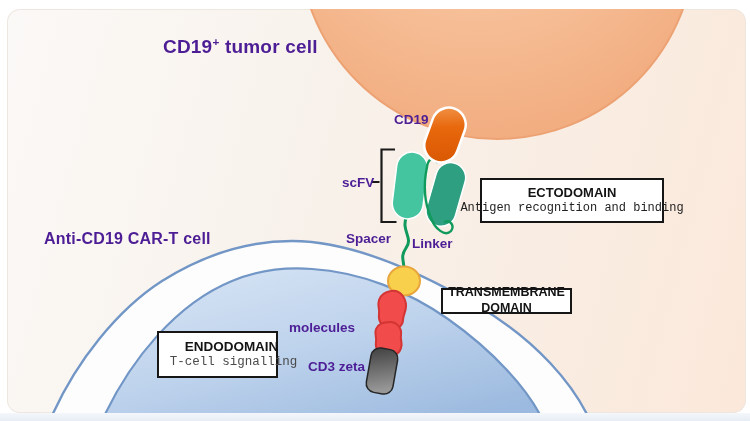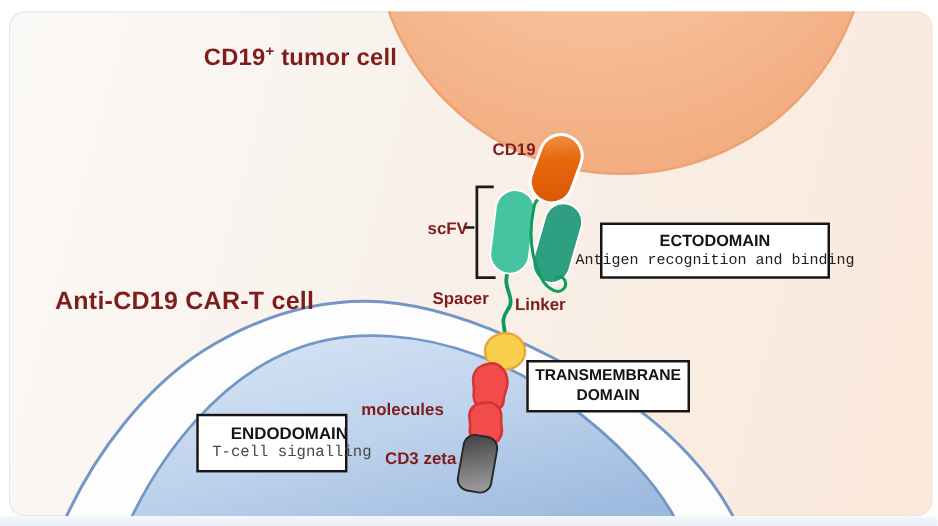--- a/index.html
+++ b/index.html
@@ -6,22 +6,22 @@
   #stage{position:relative;width:750px;height:421px;overflow:hidden;
          font-family:"Liberation Sans","DejaVu Sans",sans-serif;
          -webkit-font-smoothing:antialiased;}
   #canvas{position:absolute;left:7px;top:9px;width:739px;height:404px;
           border-radius:13px;overflow:hidden;
           background:linear-gradient(105deg,#fbf9f7 0%,#f8f1ea 45%,#fbe8da 100%);
           box-shadow:0 0 0 1px #eee7e0 inset;}
   #diagram-svg{position:absolute;left:0;top:0;}
   #bottom-strip{position:absolute;left:0;top:413px;width:750px;height:8px;
           background:linear-gradient(180deg,#f4f7fb 0%,#e7edf5 100%);}
-  .lbl{position:absolute;color:#7f1d1d;font-weight:bold;white-space:nowrap;text-align:right;}
-  .lbl-big{font-size:20px;letter-spacing:0.2px;}
+  .lbl{position:absolute;color:#4c1d95;font-weight:bold;white-space:nowrap;text-align:right;}
+  .lbl-big{font-size:16px;letter-spacing:0.2px;}
   .lbl-sm{font-size:13.5px;}
   .callout{position:absolute;background:#ffffff;border:2.5px solid #161616;
            box-sizing:border-box;display:flex;flex-direction:column;
            align-items:center;justify-content:center;text-align:center;
            padding:2px 6px;}
   .callout .c-title{font-weight:bold;font-size:13px;color:#141414;line-height:1.25;white-space:nowrap;}
   .callout .c-sub{font-size:12px;color:#3c3c3c;line-height:1.2;white-space:nowrap;font-family:Liberation Mono, monospace;}
   sup{font-size:0.62em;vertical-align:super;}
 </style>
 </head>
@@ -130,21 +130,21 @@
     <span>molecules</span>
   </div>
 
   <div class="lbl lbl-sm" style="left:308px;top:359px;">CD3 zeta</div>
 
   <div class="callout" style="left:480px;top:178px;width:184px;height:45px;">
     <div class="c-title">ECTODOMAIN</div>
     <div class="c-sub" style="color:#222;">Antigen recognition and binding</div>
   </div>
 
-  <div class="callout" style="left:421px;top:288px;width:131px;height:42px;">
+  <div class="callout" style="left:441px;top:288px;width:131px;height:26px;">
     <div class="c-title" style="font-size:12.5px;">TRANSMEMBRANE</div>
     <div class="c-title" style="font-size:12.5px;">DOMAIN</div>
   </div>
 
   <div class="callout" style="left:157px;top:331px;width:121px;height:47px;">
     <div class="c-title" style="font-size:13.5px;margin-left:28px;">ENDODOMAIN</div>
     <div class="c-sub" style="font-size:12.5px;color:#4a4a4a;margin-left:32px;">T-cell signalling</div>
   </div>
 
   <div id="bottom-strip"></div>

